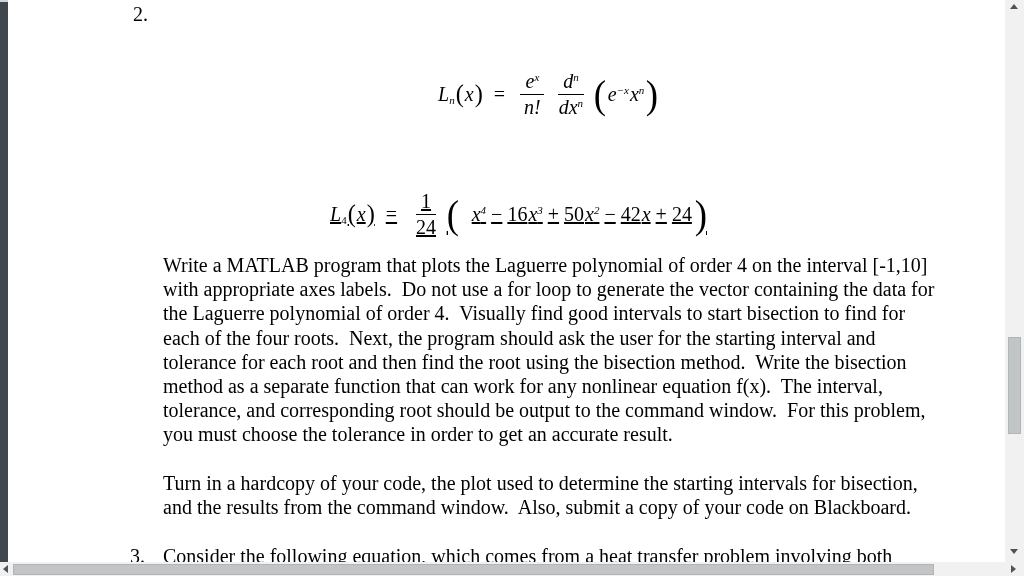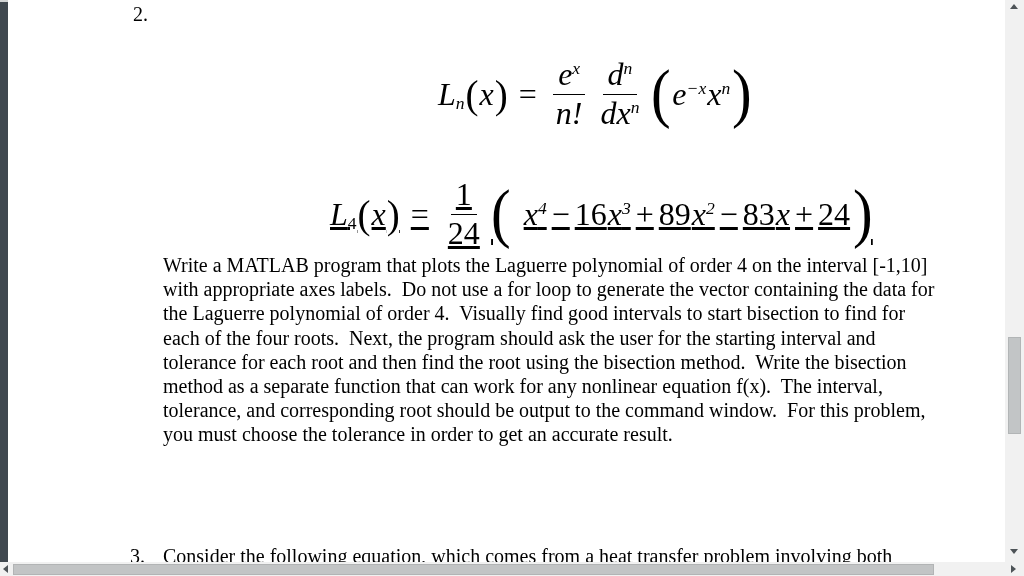--- a/index.html
+++ b/index.html
@@ -17,21 +17,21 @@
   #page-edge{position:absolute;left:0;top:0;width:8px;height:562px;background:#40484f;}
   
   #doc{position:absolute;left:8px;top:0;width:997px;height:562px;overflow:hidden;background:#ffffff;}
 
   .txt{font-size:20px;line-height:24.2px;white-space:pre-wrap;}
   .abs{position:absolute;}
 
   
   .formula{
     display:inline-flex;align-items:center;
-    font-size:32px;font-style:italic;white-space:nowrap;
+    font-size:20px;font-style:italic;white-space:nowrap;
   }
   .formula .upright{font-style:normal;}
   .formula sub{font-size:0.55em;vertical-align:-0.25em;line-height:0;}
   .formula sup{font-size:0.55em;vertical-align:0.62em;line-height:0;}
   .formula .eq{font-style:normal;margin:0 10px;}
   .formula .argp{font-style:normal;font-size:1.22em;font-weight:400;margin:0 1px;}
   .frac{display:inline-flex;flex-direction:column;align-items:center;line-height:1.12;margin:0 4px;font-style:italic;}
   .frac .num{padding:0 5px 1px 5px;border-bottom:1.6px solid #000;}
   .frac .den{padding:1px 5px 0 5px;}
   .bigp{font-style:normal;font-size:2.05em;font-weight:300;line-height:0.9;margin:0 1px;transform:scaleX(0.9);}
@@ -91,35 +91,37 @@
       <span>x</span>
       <span class="argp">)</span>
       <span class="eq">=</span>
       <span class="frac upright">
         <span class="num">1</span>
         <span class="den">24</span>
       </span>
       <span class="bigp">(</span>
       <span class="term"><span class="op"></span><span class="coef"></span><span class="vr">x</span><sup>4</sup></span>
       <span class="term"><span class="op">−</span><span class="coef">16</span><span class="vr">x</span><sup>3</sup></span>
-      <span class="term"><span class="op">+</span><span class="coef">89</span><span class="vr">x</span><sup>2</sup></span>
-      <span class="term"><span class="op">−</span><span class="coef">83</span><span class="vr">x</span><sup></sup></span>
+      <span class="term"><span class="op">+</span><span class="coef">50</span><span class="vr">x</span><sup>2</sup></span>
+      <span class="term"><span class="op">−</span><span class="coef">42</span><span class="vr">x</span><sup></sup></span>
       <span class="term"><span class="op">+</span><span class="coef">24</span><span class="vr"></span><sup></sup></span>
       <span class="bigp">)</span>
     </div>
 
     <div class="abs txt" style="left:155px;top:253px;width:850px;">Write a MATLAB program that plots the Laguerre polynomial of order 4 on the interval [-1,10]
 with appropriate axes labels.  Do not use a for loop to generate the vector containing the data for
 the Laguerre polynomial of order 4.  Visually find good intervals to start bisection to find for
 each of the four roots.  Next, the program should ask the user for the starting interval and
 tolerance for each root and then find the root using the bisection method.  Write the bisection
 method as a separate function that can work for any nonlinear equation f(x).  The interval,
 tolerance, and corresponding root should be output to the command window.  For this problem,
 you must choose the tolerance in order to get an accurate result.</div>
 
+    <div class="abs txt" style="left:155px;top:471px;width:850px;">Turn in a hardcopy of your code, the plot used to determine the starting intervals for bisection,
+and the results from the command window.  Also, submit a copy of your code on Blackboard.</div>
 
     <div class="abs txt" style="left:122px;top:544px;">3.</div>
     <div class="abs txt" style="left:155px;top:544px;">Consider the following equation, which comes from a heat transfer problem involving both</div>
   </div>
 
   <div id="vscroll">
     <div class="tri tri-up" style="left:5px;top:4px;"></div>
     <div id="vthumb"></div>
     <div class="tri tri-down" style="left:5px;top:549px;"></div>
   </div>

